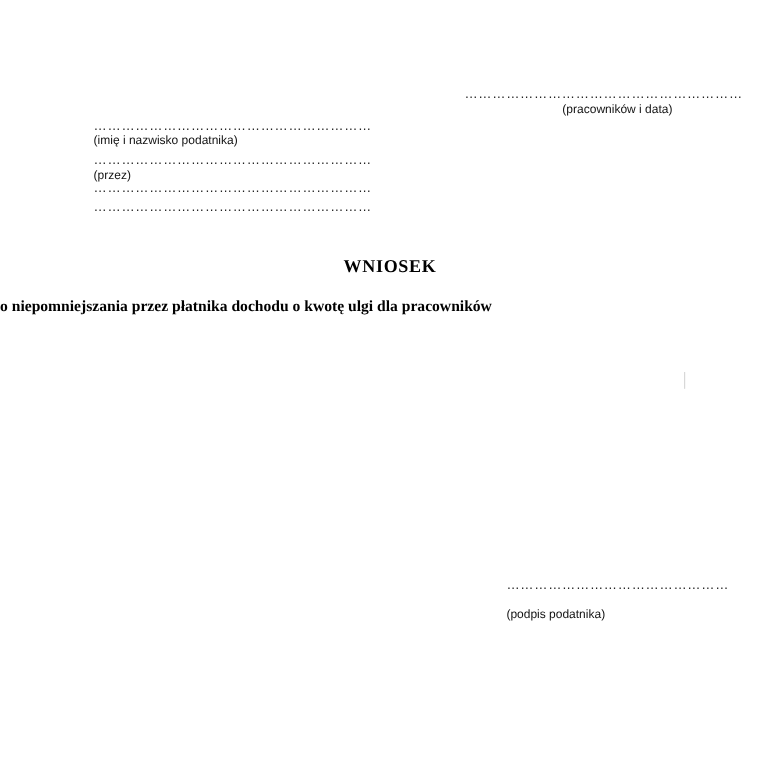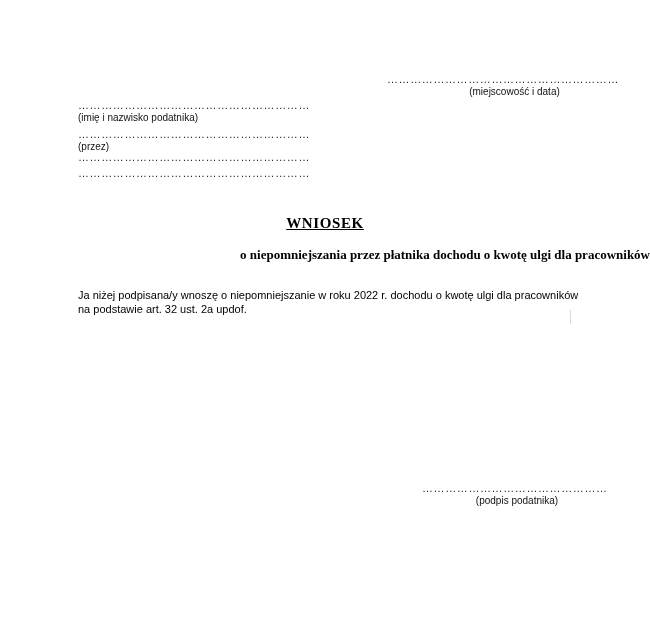--- a/index.html
+++ b/index.html
@@ -69,28 +69,27 @@
   .title {
     position: absolute;
     left: 0;
     right: 0;
     top: 215px;
     text-align: center;
     font-family: "Liberation Serif", serif;
     font-weight: bold;
     font-size: 15px;
     letter-spacing: 0.6px;
-    text-decoration: underline;
   }
   .subtitle {
     position: absolute;
     left: 0;
     right: 0;
     top: 247px;
-    text-align: right;
+    text-align: left;
     font-family: "Liberation Serif", serif;
     font-weight: bold;
     font-size: 13px;
   }
   .body-par {
     position: absolute;
     left: 78px;
     top: 288px;
     width: 512px;
     font-family: "Liberation Sans", sans-serif;
@@ -109,54 +108,52 @@
 
   
   .sig-block {
     position: absolute;
     right: 28px;
     top: 483px;
     width: 200px;
   }
   .sig-block .dots { text-align: left; }
   .sig-block .caption {
-    text-align: center;
-    margin-top: 2px;
+    margin-top: 14px;
     padding-right: 10px;
   }
 </style>
 </head>
 <body>
 
 <div class="page">
 
   <div class="tr-block">
     <div class="dots">……………………………………………………</div>
-    <div class="caption">(miejscowość i data)</div>
+    <div class="caption">(pracowników i data)</div>
   </div>
 
   <div class="left-block lb-name">
     <div class="dots">……………………………………………………</div>
     <div class="caption">(imię i nazwisko podatnika)</div>
   </div>
 
   <div class="left-block lb-pesel">
     <div class="dots">……………………………………………………</div>
     <div class="caption">(przez)</div>
   </div>
 
   <div class="left-block lb-addr">
     <div class="dots">……………………………………………………</div>
     <div class="dots second">……………………………………………………</div>
   </div>
 
   <div class="title">WNIOSEK</div>
   <div class="subtitle">o niepomniejszania przez płatnika dochodu o kwotę ulgi dla pracowników</div>
 
-  <div class="body-par">Ja niżej podpisana/y wnoszę o niepomniejszanie w roku 2022 r. dochodu o kwotę ulgi dla pracowników na podstawie art. 32 ust. 2a updof.</div>
   <div class="cursor-mark"></div>
 
   <div class="sig-block">
     <div class="dots">…………………………………………</div>
     <div class="caption">(podpis podatnika)</div>
   </div>
 
 </div>
 
 </body></html>

